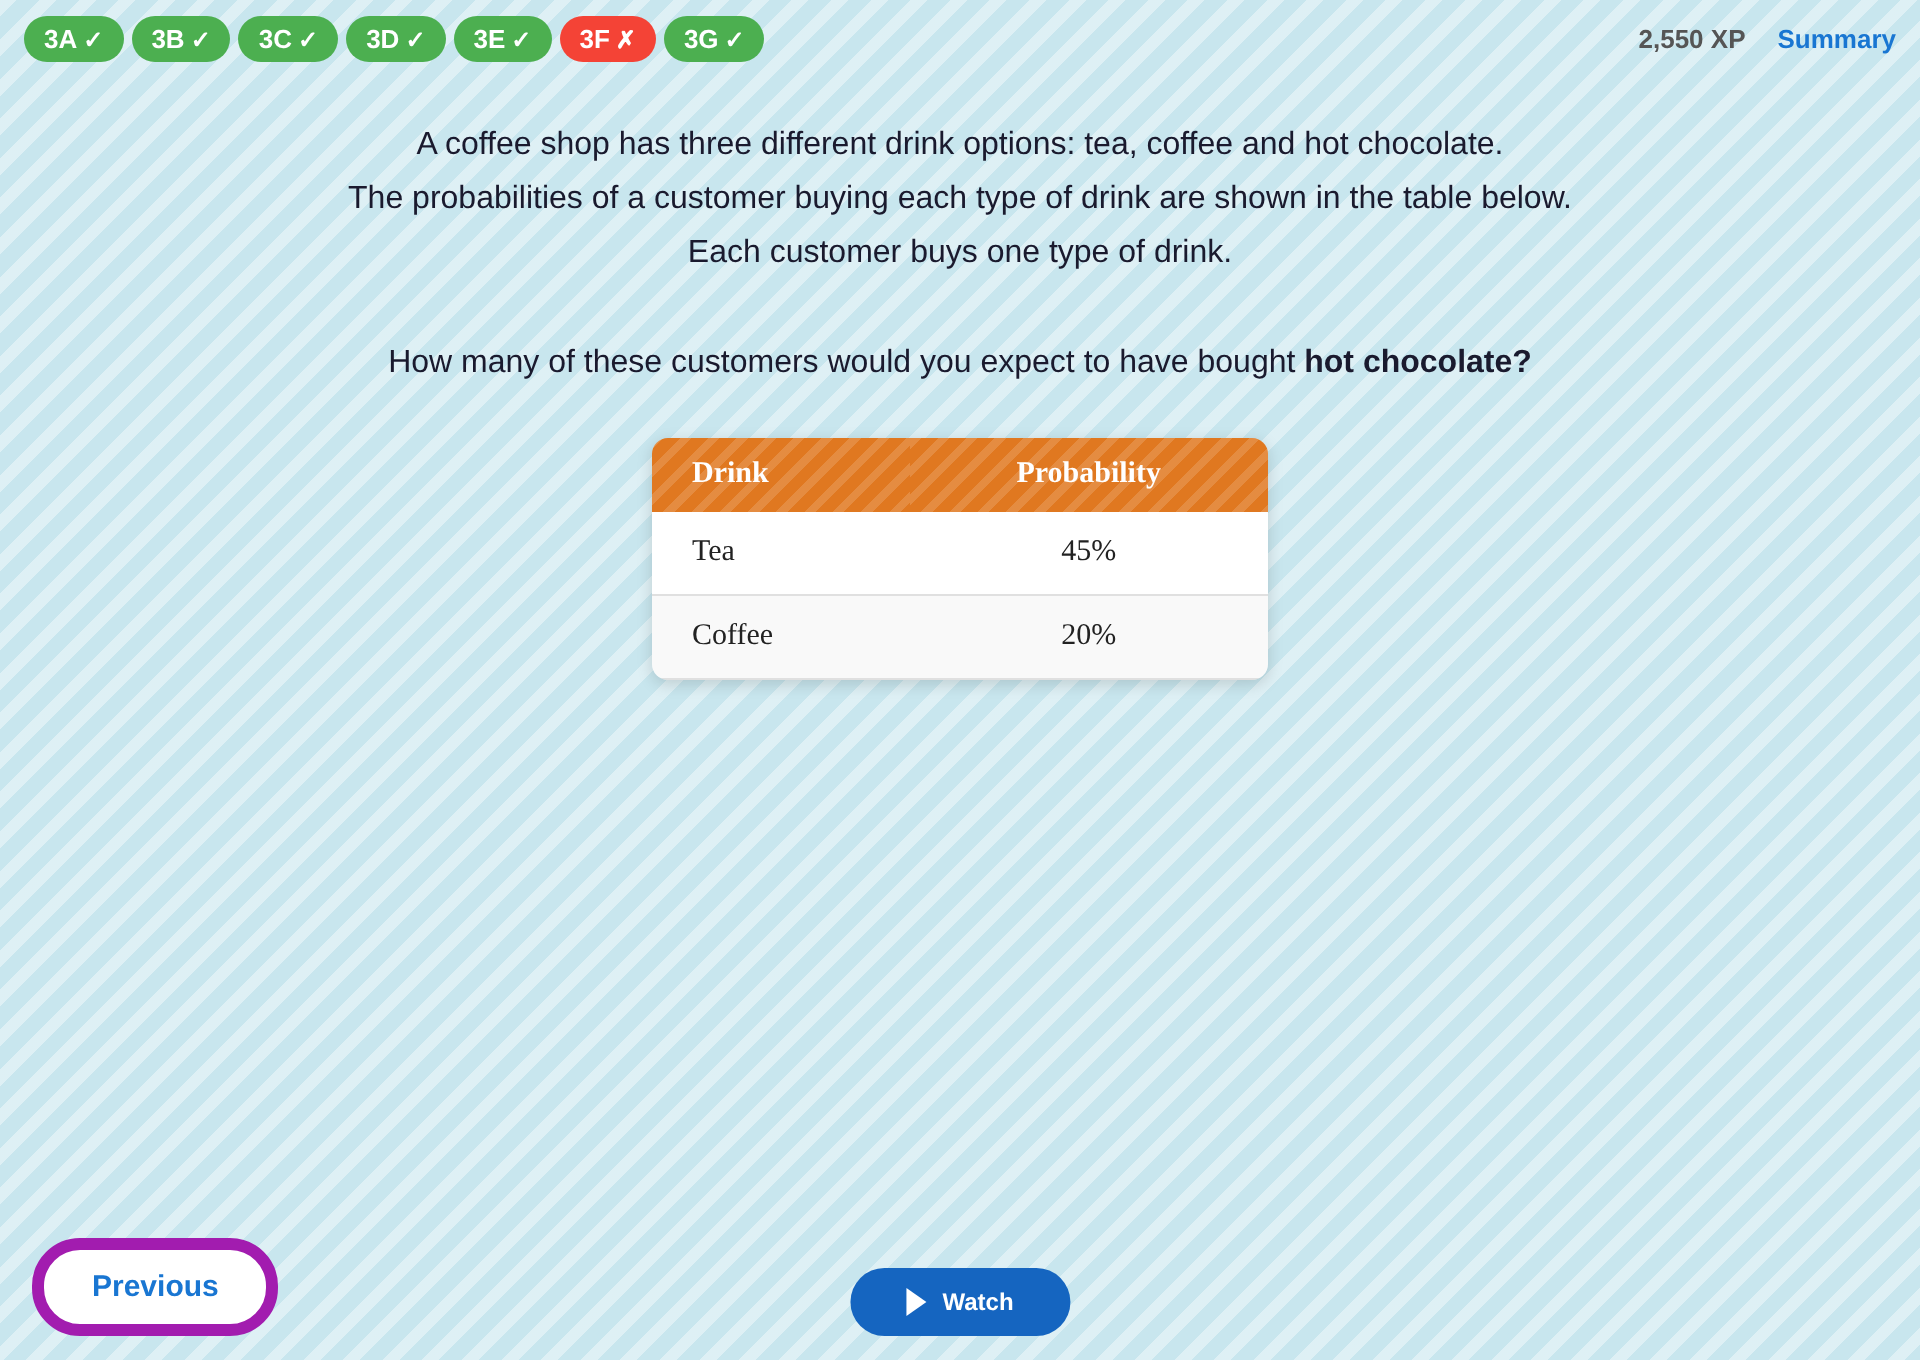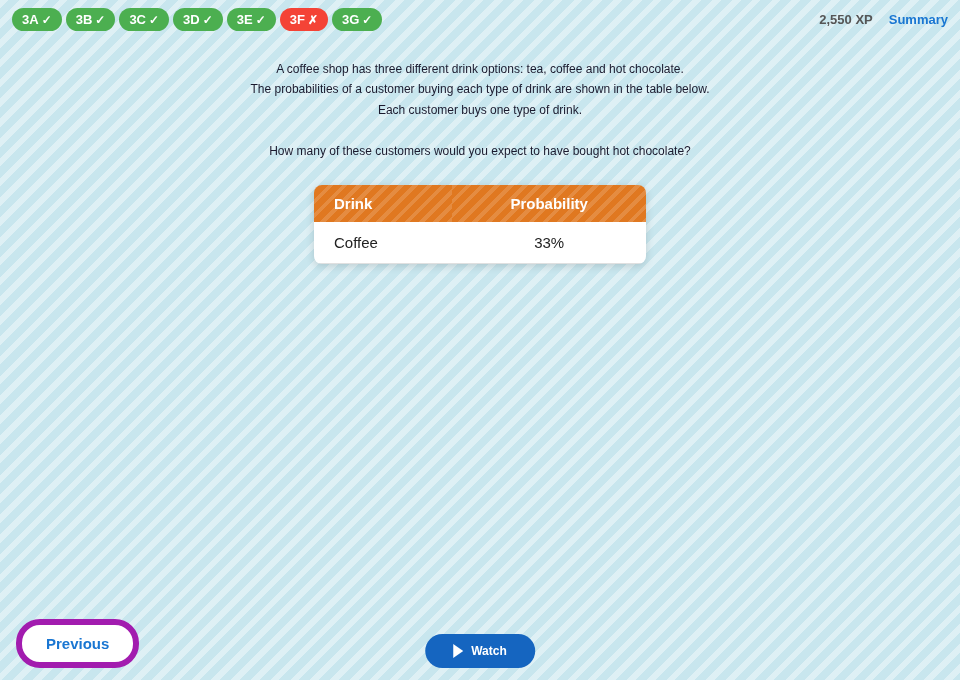--- a/index.html
+++ b/index.html
@@ -98,43 +98,44 @@
       cursor: pointer;
     }
 
     
     .main-content {
       padding: 20px 30px;
       text-align: center;
     }
 
     .question-text {
-      font-size: 12px;
+      font-size: 16px;
       color: #1a1a2e;
       line-height: 1.7;
       margin-bottom: 16px;
     }
 
     .question-text .bold {
-      font-weight: 400;
+      font-weight: 700;
     }
 
     
     .table-container {
       display: flex;
       justify-content: center;
       margin-top: 24px;
     }
 
     .drink-table {
       border-collapse: collapse;
-      width: 332px;
+      width: 308px;
       border-radius: 8px;
       overflow: hidden;
       box-shadow: 0 2px 8px rgba(0,0,0,0.15);
+      font-family: Liberation Serif, serif;
     }
 
     .drink-table thead tr th {
       padding: 10px 20px;
       font-size: 15px;
       font-weight: 700;
       color: white;
     }
 
     .th-drink {
@@ -292,22 +293,26 @@
     <div class="table-container">
       <table class="drink-table">
         <thead>
           <tr>
             <th class="th-drink">Drink</th>
             <th class="th-probability">Probability</th>
           </tr>
         </thead>
         <tbody>
           <tr>
+            <td class="td-drink">Tea</td>
+            <td class="td-prob">45%</td>
+          </tr>
+          <tr>
             <td class="td-drink">Coffee</td>
-            <td class="td-prob">33%</td>
+            <td class="td-prob">20%</td>
           </tr>
         </tbody>
       </table>
     </div>
   </div>
 
   <div class="bottom-bar">
     <button class="prev-btn">Previous</button>
     <button class="watch-btn">
       <span class="play-icon"></span>

